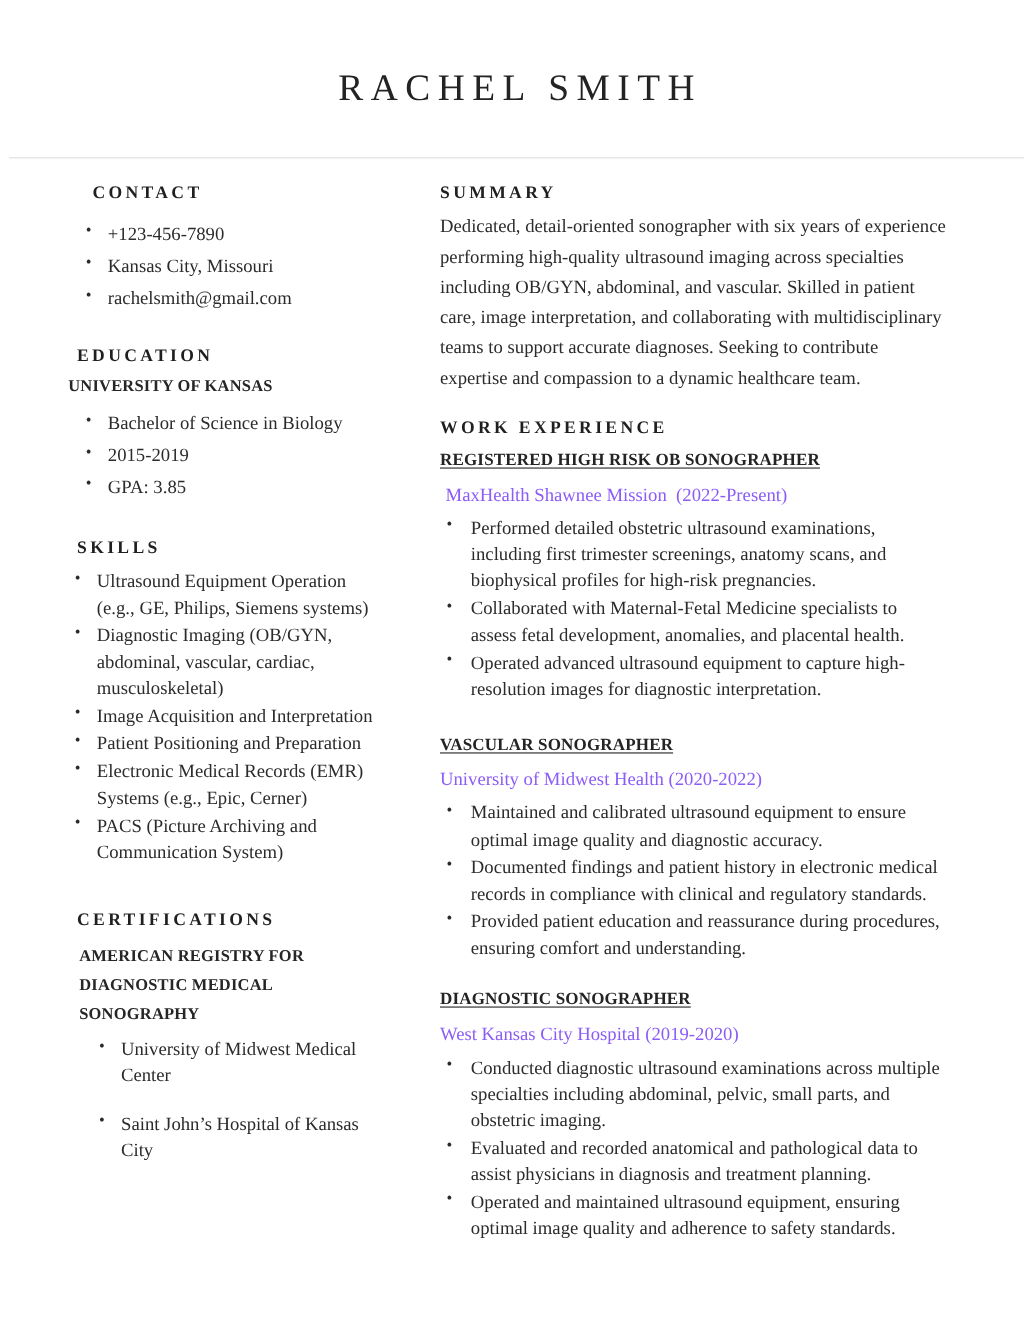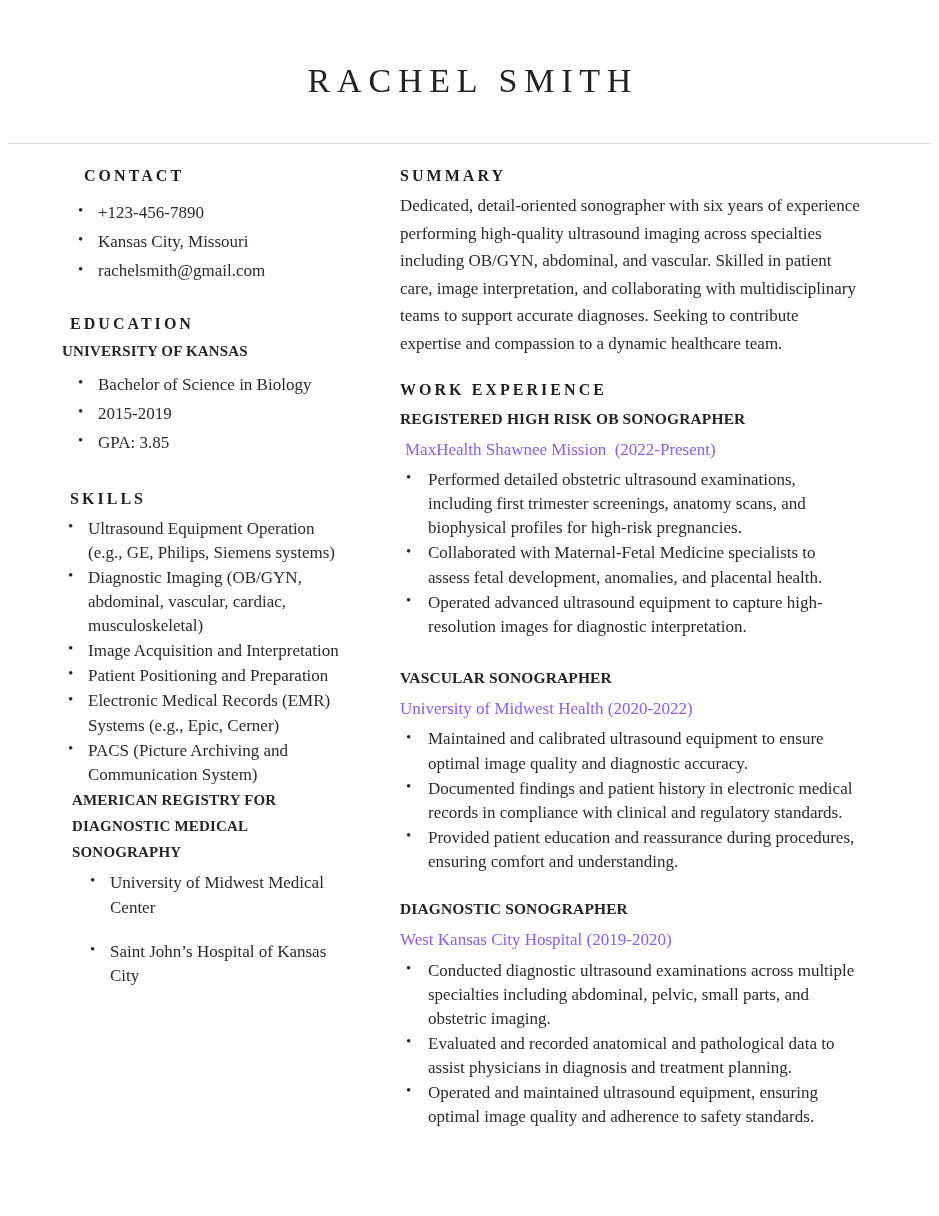--- a/index.html
+++ b/index.html
@@ -137,20 +137,21 @@
     line-height: 1.62;
     margin: 0;
     color: #2b2b2b;
   }
 
   
   .job { margin-bottom: 4px; }
   .job-title {
     font-size: 15.5px;
     font-weight: bold;
+    text-decoration: underline;
     text-underline-offset: 2px;
     letter-spacing: 0.008em;
     color: #242424;
     margin: 0;
     display: inline-block;
   }
   .job-company {
     font-size: 17px;
     line-height: 1.5;
     color: #8b5cf6;
@@ -191,20 +192,21 @@
     <div class="section-title sec-skills">SKILLS</div>
     <ul class="skills-list">
       <li>Ultrasound Equipment Operation (e.g., GE, Philips, Siemens systems)</li>
       <li>Diagnostic Imaging (OB/GYN, abdominal, vascular, cardiac, musculoskeletal)</li>
       <li>Image Acquisition and Interpretation</li>
       <li>Patient Positioning and Preparation</li>
       <li>Electronic Medical Records (EMR) Systems (e.g., Epic, Cerner)</li>
       <li>PACS (Picture Archiving and Communication System)</li>
     </ul>
 
+    <div class="section-title sec-certs">CERTIFICATIONS</div>
 
     <div>
       <div class="cert-heading">AMERICAN REGISTRY FOR DIAGNOSTIC MEDICAL SONOGRAPHY</div>
       <ul class="cert-list">
         <li>University of Midwest Medical Center</li>
       </ul>
     </div>
 
     <div style="margin-top:20px;">
       <ul class="cert-list">

